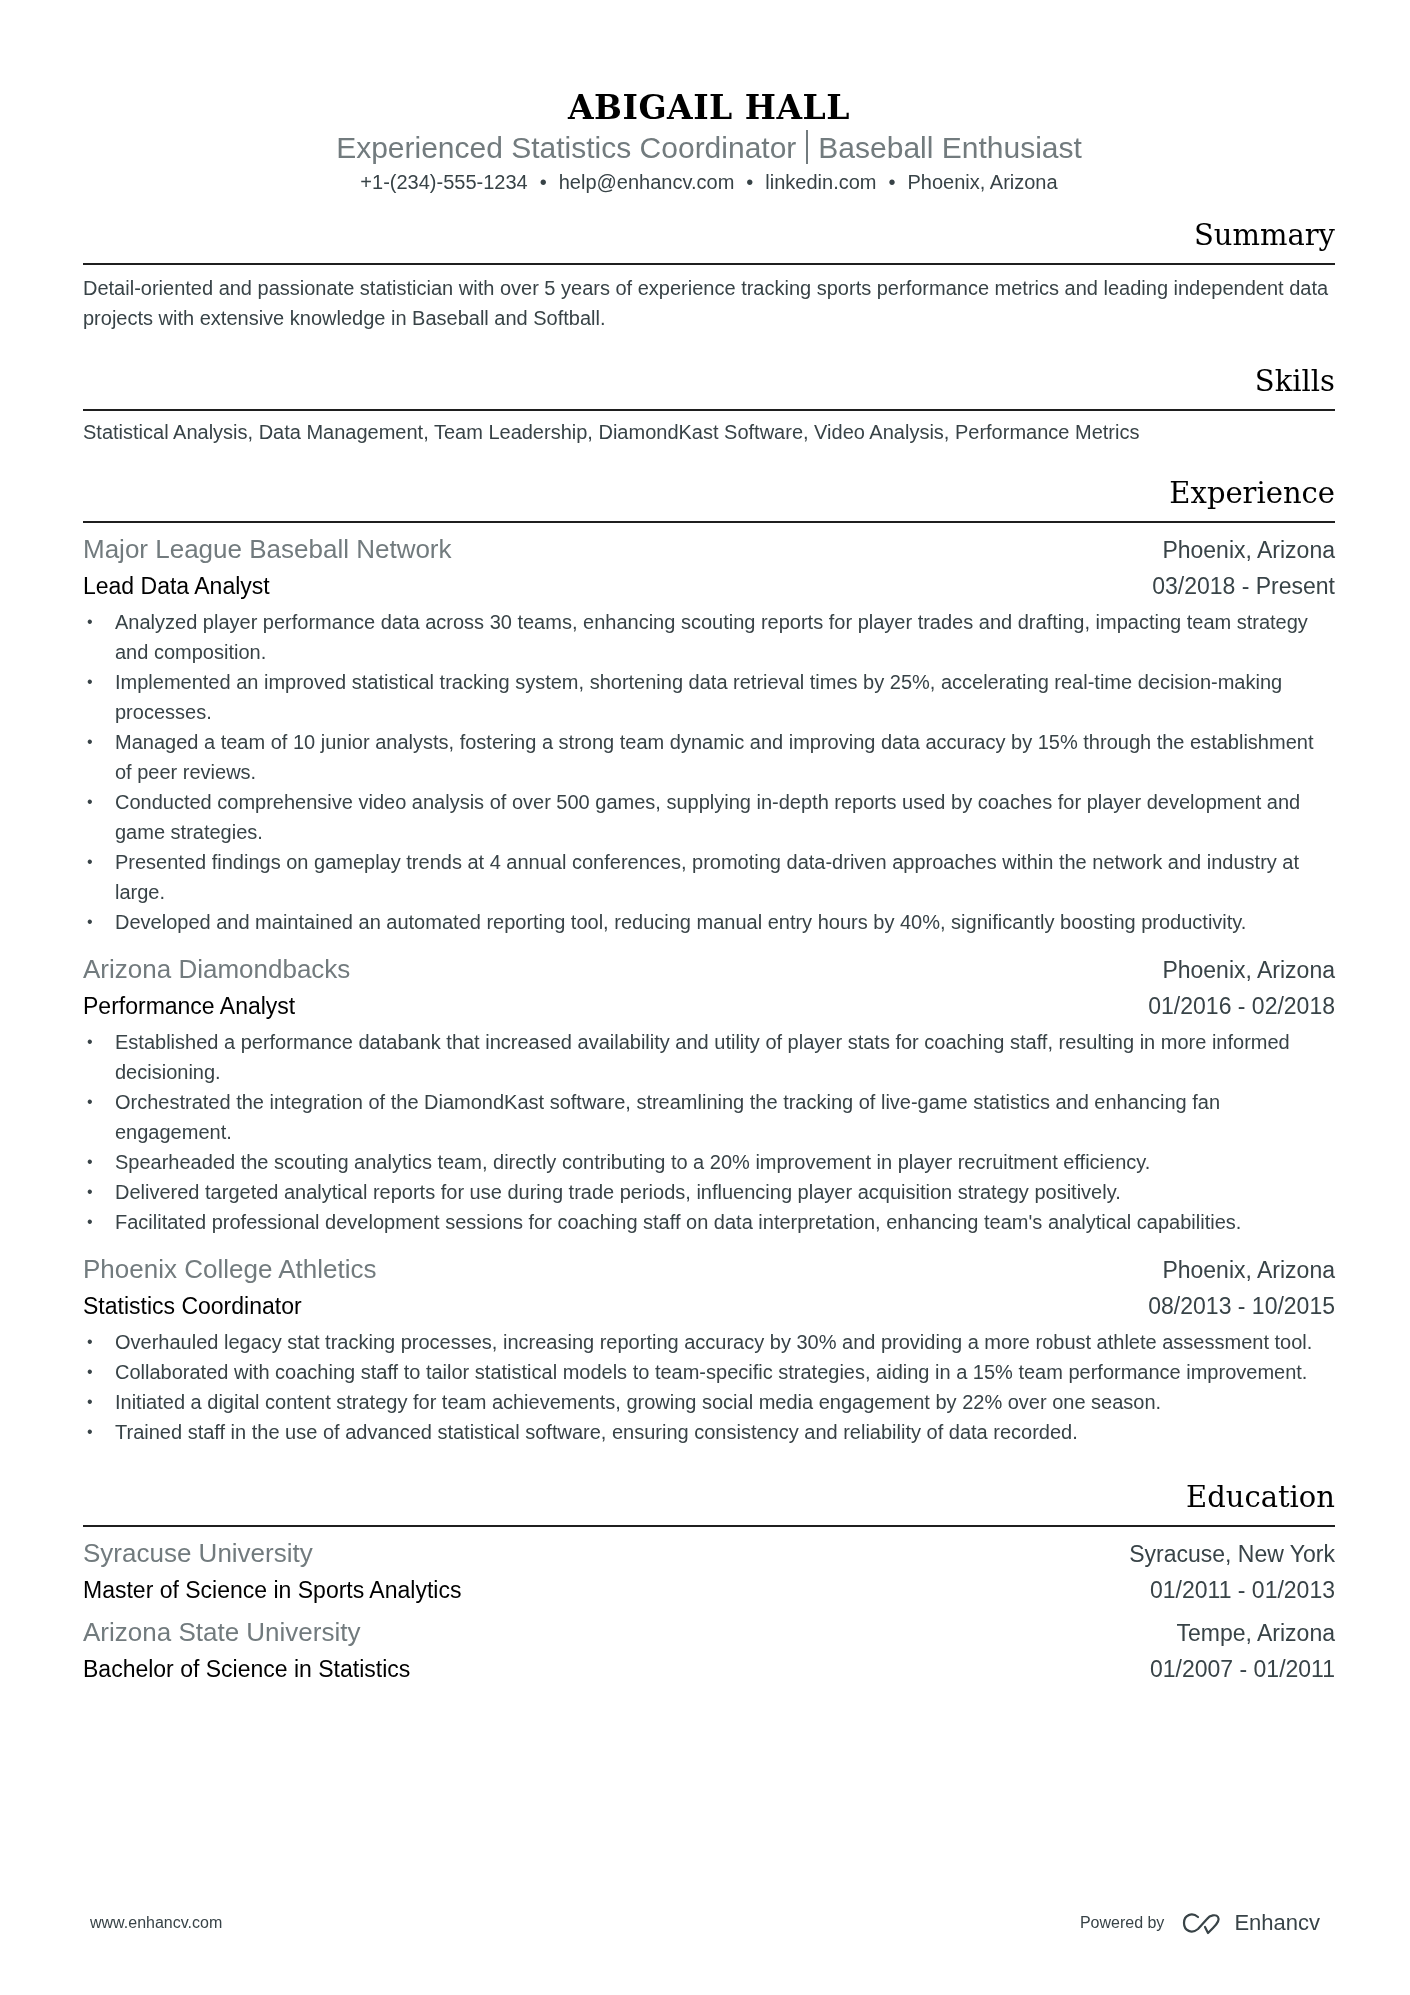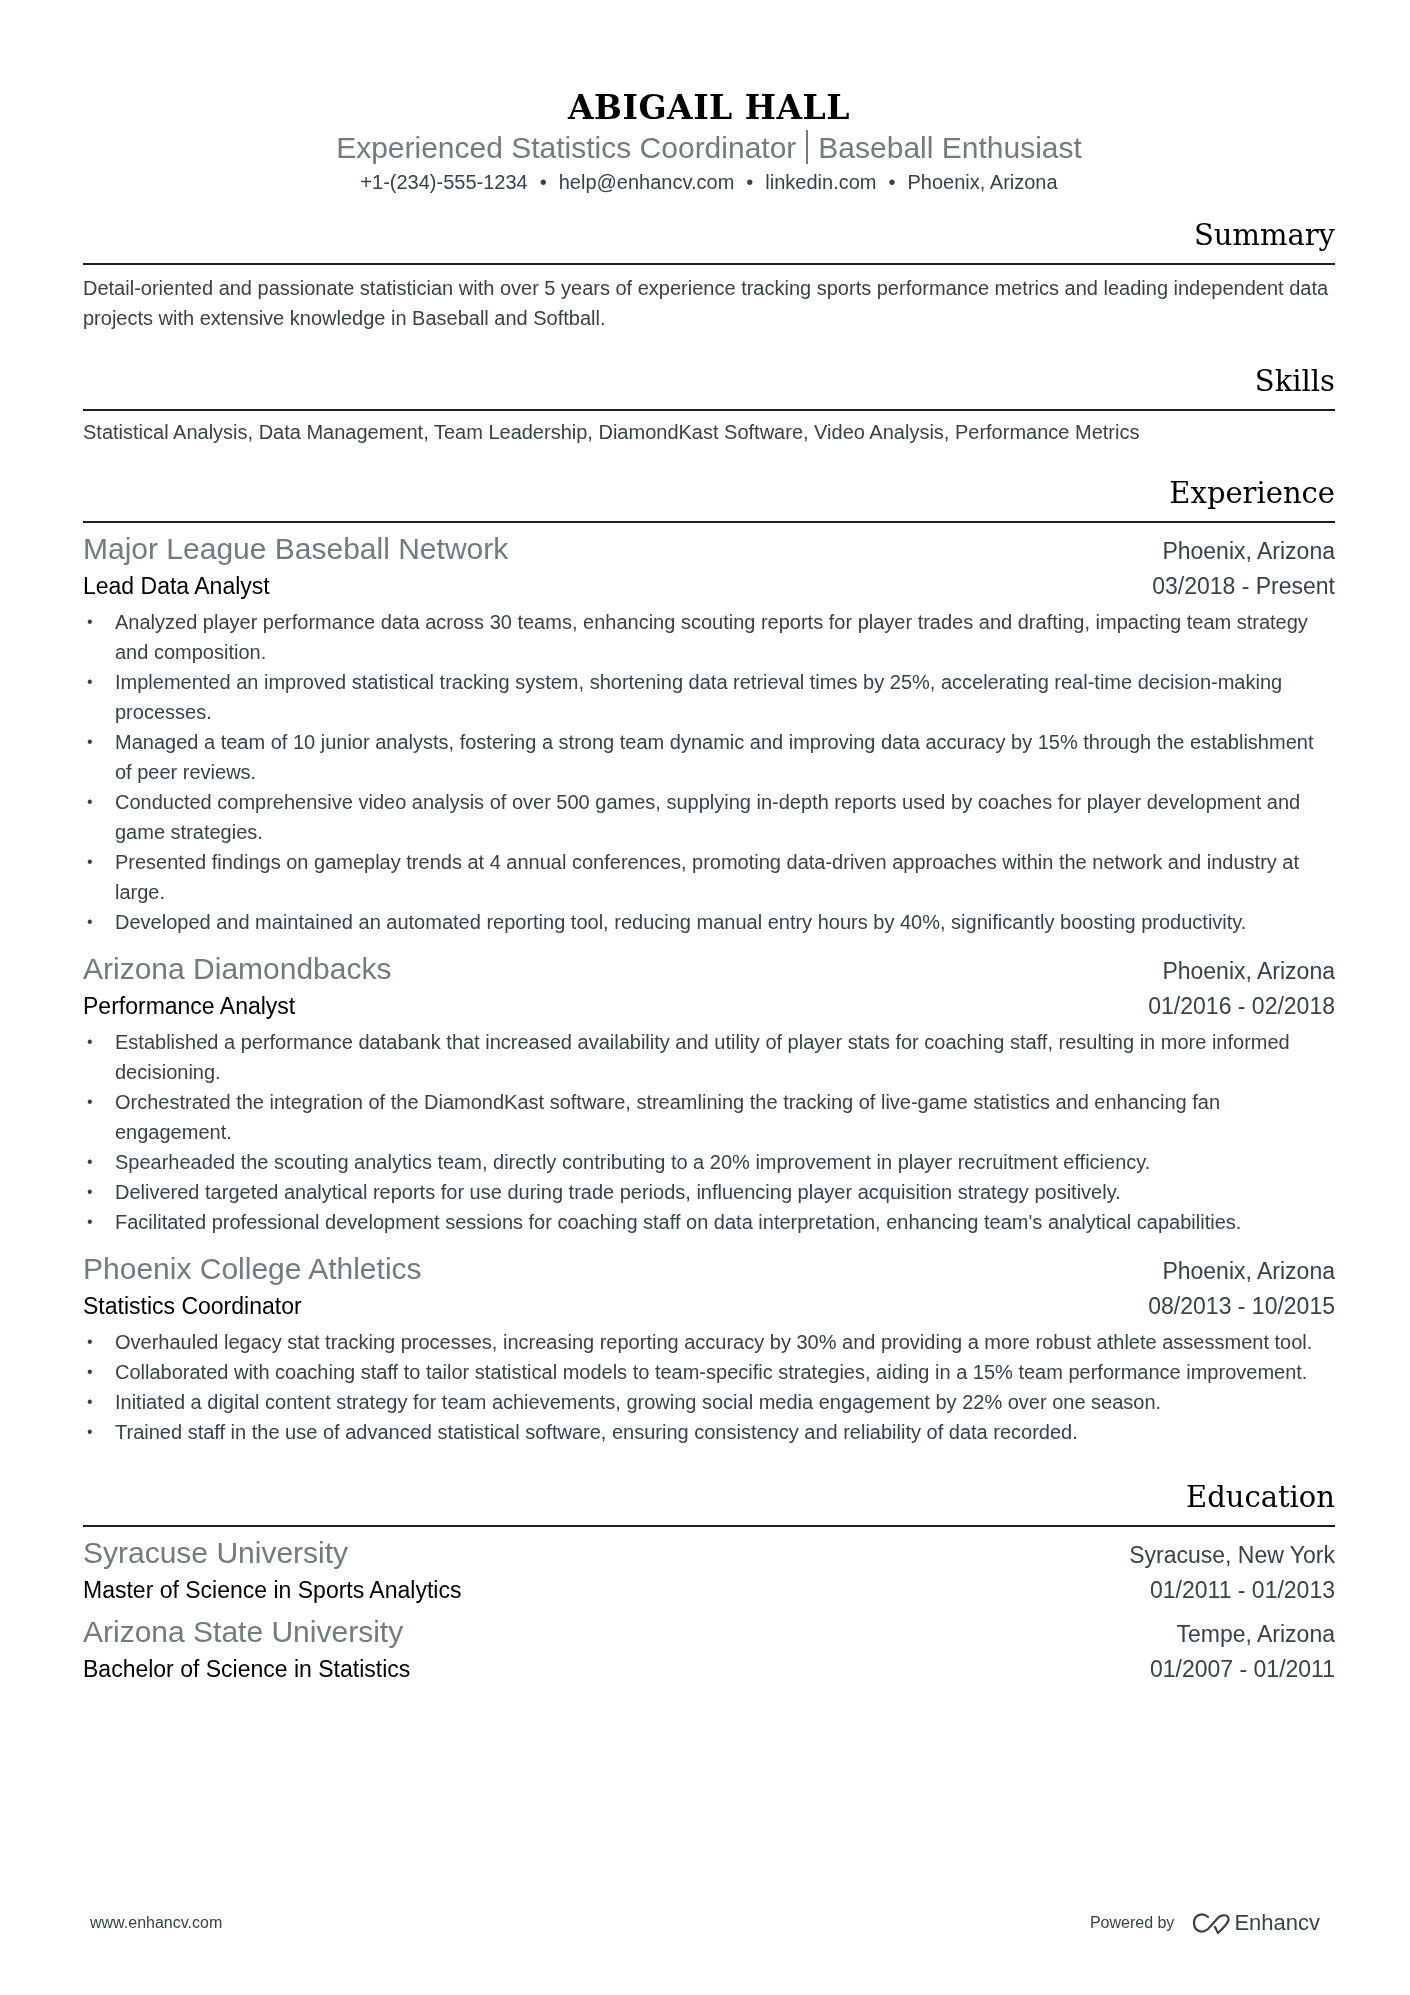--- a/index.html
+++ b/index.html
@@ -13,31 +13,31 @@
   .contacts .dot { margin: 0 12px; }
   .section-title { font-family: "DejaVu Serif", serif; font-size: 29px; color: #000; text-align: right; line-height: 40px; }
   .rule { height: 2px; background: #1f1f1f; margin-top: 8px; }
   .summary-title { margin-top: 20px; }
   .summary-text { font-size: 20px; line-height: 30px; margin-top: 8px; }
   .skills-title { margin-top: 28px; }
   .skills-text { font-size: 20px; line-height: 30px; margin-top: 6px; }
   .exp-title { margin-top: 26px; }
   .entry { margin-top: 6px; }
   .entry-row { display: flex; justify-content: space-between; align-items: baseline; }
-  .org { font-size: 30px; color: #727b7e; line-height: 40px; }
+  .org { font-size: 26px; color: #727b7e; line-height: 40px; }
   .loc { font-size: 23px; color: #384347; line-height: 34px; }
   .role { font-size: 23px; color: #000; line-height: 34px; }
   .dates { font-size: 23px; color: #384347; line-height: 34px; }
   ul.bullets { list-style: none; margin: 4px 0 0 0; padding: 0; }
   ul.bullets li { position: relative; padding-left: 32px; font-size: 20px; line-height: 30px; color: #384347; }
   ul.bullets li .bullet { position: absolute; left: 4px; top: 0; font-size: 16px; }
   .edu-title { margin-top: 30px; }
   .footer { position: absolute; top: 1910px; left: 90px; width: 1230px; display: flex; justify-content: space-between; align-items: center; font-size: 16px; color: #384347; }
   .powered { display: flex; align-items: center; gap: 18px; }
-  .brand { display: flex; align-items: center; font-size: 22px; color: #384347; }
+  .brand { display: flex; align-items: center; gap: 10px; font-size: 22px; color: #384347; }
 </style>
 </head>
 <body>
 
 <div class="page">
 
   <div class="header">
     <div class="name">ABIGAIL HALL</div>
     <div class="title">
       <span>Experienced Statistics Coordinator</span><span class="sep"></span><span>Baseball Enthusiast</span>

